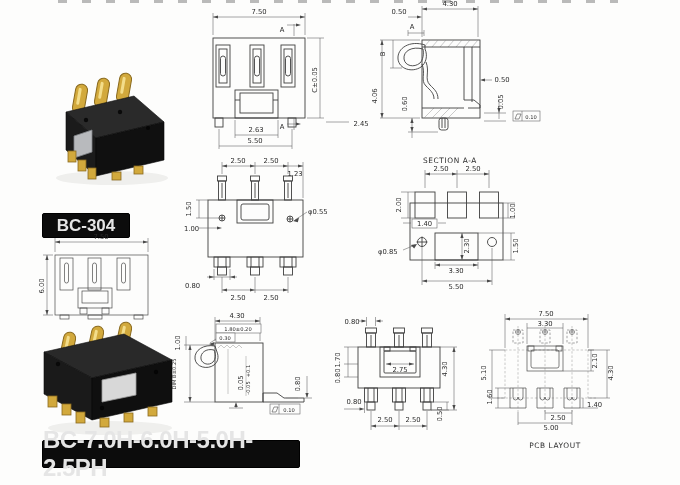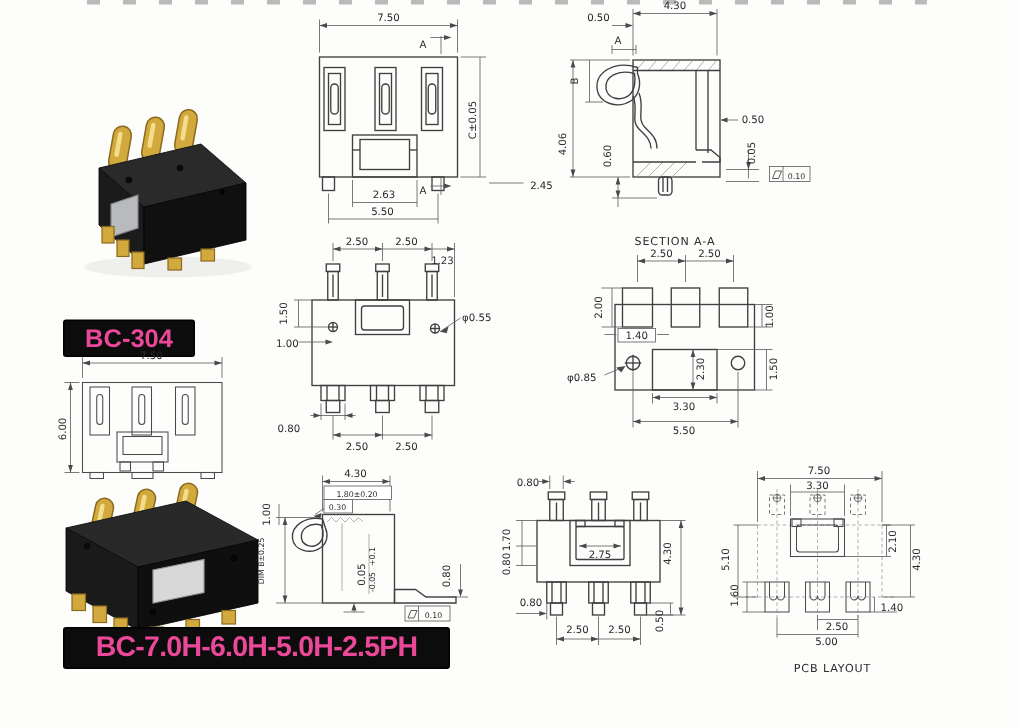--- a/index.html
+++ b/index.html
@@ -10,21 +10,21 @@
   .ol{fill:none;stroke:#3f3f3f;stroke-width:0.9;stroke-linejoin:miter;}
   .ol2{fill:none;stroke:#4a4a4a;stroke-width:0.7;}
   .tl{fill:none;stroke:#5d5d5d;stroke-width:0.55;}
   .thin{fill:none;stroke:#8a8a8a;stroke-width:0.45;}
   .dsh{stroke-dasharray:2.4 1.8;}
   .ar{fill:#4a4a4a;stroke:none;}
   text{font-family:"DejaVu Sans",sans-serif;fill:#2b2b2b;}
   text.d{font-size:6.8px;}
   text.s{font-size:5.2px;}
   text.t{font-size:7.4px;letter-spacing:0.6px;}
-  .plabel{position:absolute;background:#0c0c0c;color:#ec4899;font-weight:bold;
+  .plabel{position:absolute;background:#0c0c0c;color:#e5e5e5;font-weight:bold;
           display:flex;align-items:center;justify-content:center;
           font-family:"Liberation Sans","DejaVu Sans",sans-serif;border-radius:2px;
           border:1px solid #000;}
   .cropstrip{position:absolute;top:0;left:58px;width:560px;height:3px;opacity:.5;
      background:repeating-linear-gradient(90deg,#777 0 9px,transparent 9px 24px);}
 </style>
 </head>
 <body>
 
 <div class="stage">
@@ -130,21 +130,21 @@
     <g fill="#d2a93c" stroke="#8a6a1e" stroke-width="0.8">
       <rect x="20" y="80" width="9" height="11"></rect>
       <rect x="34" y="88" width="9" height="11"></rect>
       <rect x="48" y="96" width="9" height="11"></rect>
       <rect x="72" y="102" width="9" height="9"></rect>
       <rect x="96" y="97" width="9" height="9"></rect>
       <rect x="120" y="91" width="9" height="9"></rect>
     </g>
   </svg>
 
-  <div class="plabel" style="left:42px;top:418px;width:256px;height:26px;font-size:19px;letter-spacing:-0.5px">
+  <div class="plabel" style="left:42px;top:440px;width:256px;height:26px;font-size:24px;letter-spacing:-0.5px">
     <span>BC-7.0H-6.0H-5.0H-2.5PH</span>
   </div>
 
   <svg class="abs" style="left:193px;top:4px" width="180" height="148" viewBox="0 0 180 148">
     <g class="ol">
       <rect x="20" y="34" width="92" height="80"></rect>
       <rect x="23" y="41" width="14" height="42"></rect>
         <rect x="26" y="45" width="8" height="34"></rect>
         <rect x="27.5" y="52" width="5" height="20" rx="2.5"></rect>
       <rect x="57" y="41" width="14" height="42"></rect>

